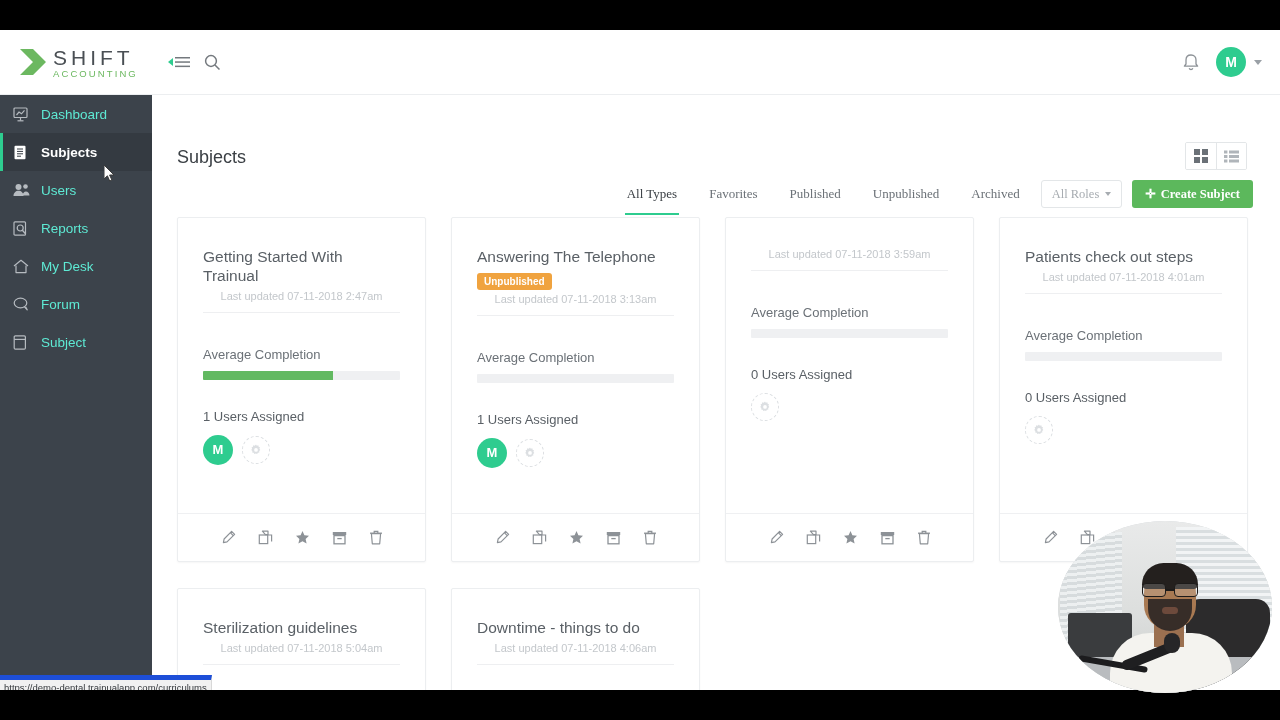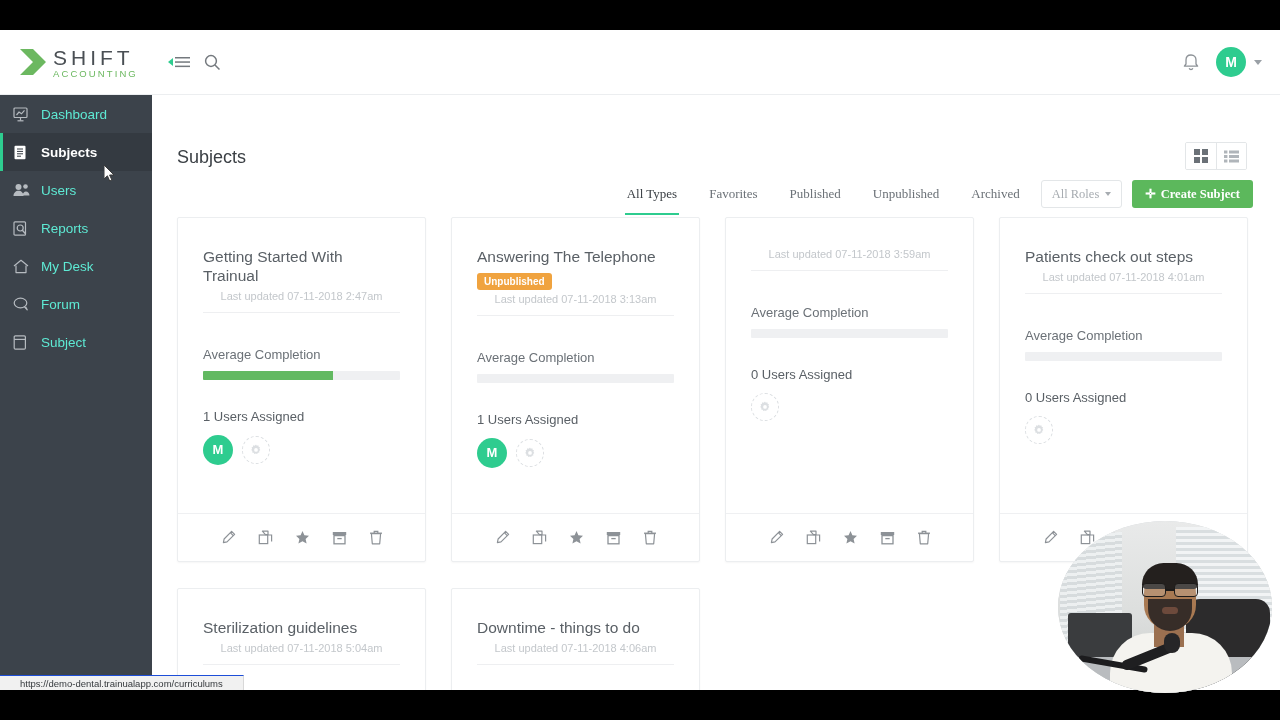--- a/index.html
+++ b/index.html
@@ -184,22 +184,22 @@
   }
   .card-foot {
     height: 48px; border-top: 1px solid #eff0f2;
     display: flex; align-items: center; justify-content: center;
     gap: 22px;
   }
   .foot-ico { cursor: pointer; display: flex; align-items: center; }
   
   #statusbar {
     position: absolute; left: 0; bottom: 0;
-    height: 15px; padding: 0 20px; max-width: 300px;
-    background: #f1f1f1; border-top: 1px solid #1d4ed8;
+    height: 15px; padding: 0 4px; max-width: 300px;
+    background: #f1f1f1; border-top: 5px solid #1d4ed8;
     border-right: 1px solid #d8d8d8;
     font-size: 9.5px; color: #35393d; line-height: 15px;
     white-space: nowrap; overflow: hidden;
   }
   
   #cursor { position: absolute; left: 104px; top: 135px; }
   
   #webcam {
     position: absolute; left: 1058px; top: 521px;
     width: 214px; height: 172px; border-radius: 50%;

